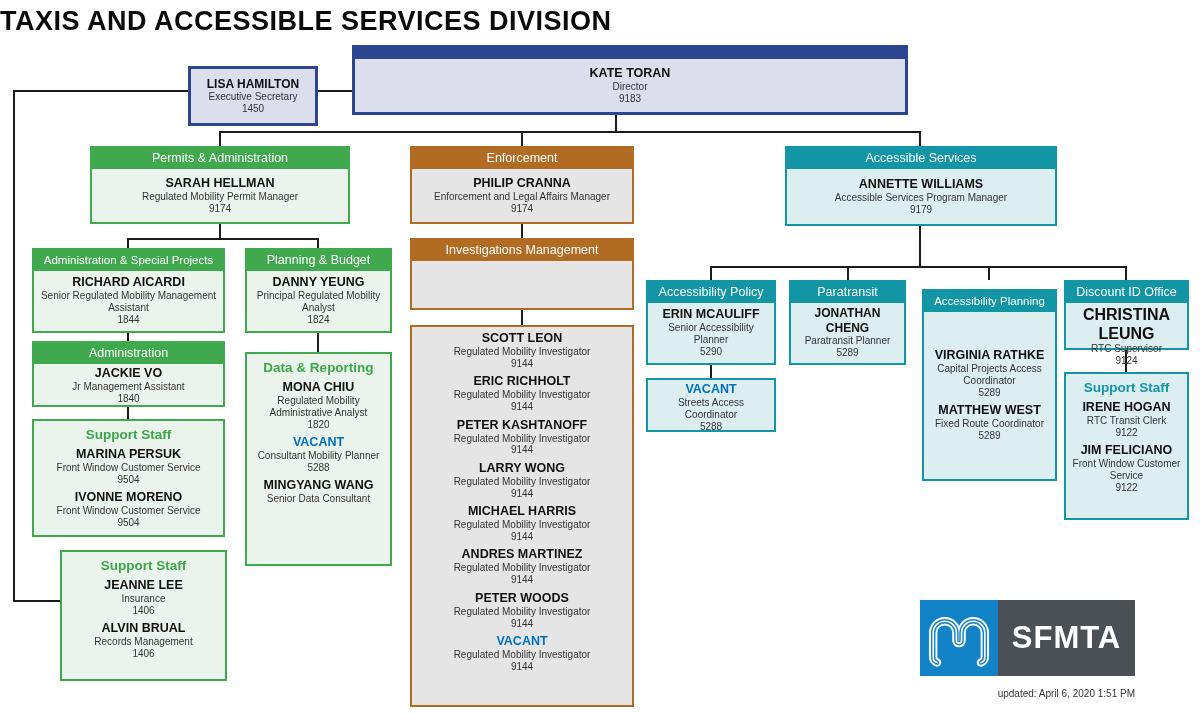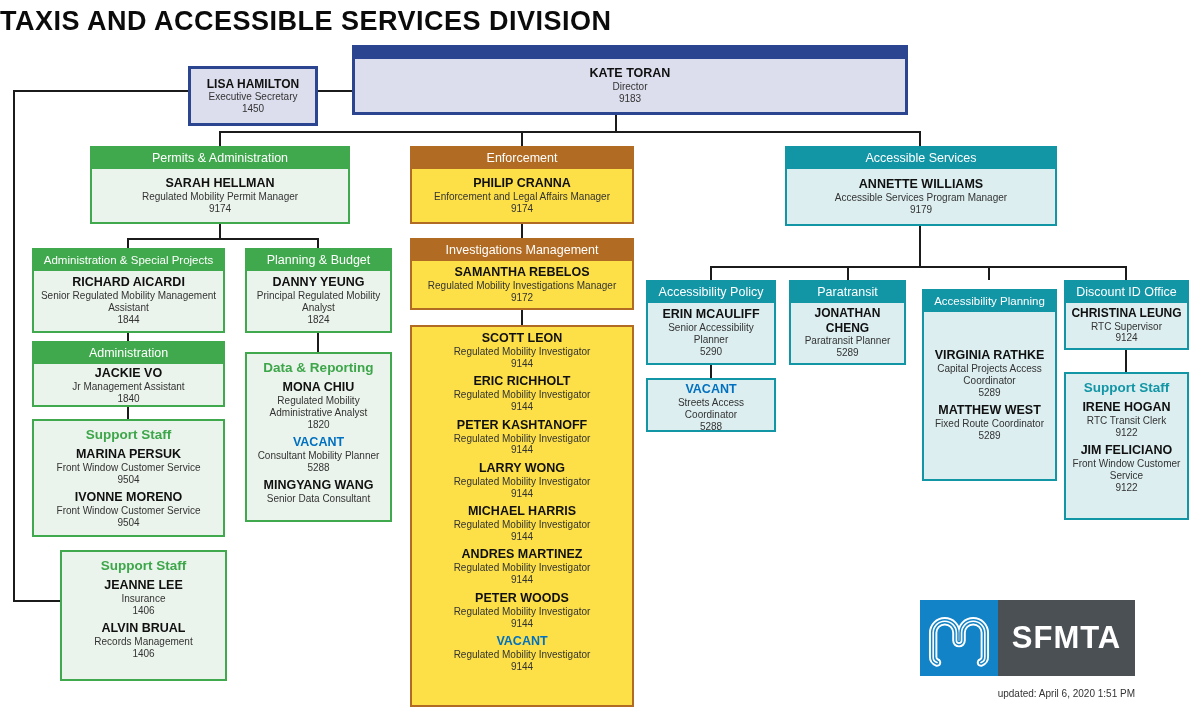--- a/index.html
+++ b/index.html
@@ -5,21 +5,21 @@
   html,body{margin:0;padding:0;background:#fff;}
   #stage{position:relative;width:1200px;height:714px;background:#fff;overflow:hidden;
          font-family:"Liberation Sans",sans-serif;color:#111;}
   .title{position:absolute;left:0;top:6px;width:1200px;text-align:left;
          font-size:27px;font-weight:bold;letter-spacing:.5px;color:#0b0b0b;}
   .box{position:absolute;box-sizing:border-box;text-align:center;display:flex;flex-direction:column;}
   .box-header{flex:0 0 21px;line-height:21px;color:#fff;font-size:12.5px;}
   .box-body{flex:1;display:flex;flex-direction:column;justify-content:center;padding:2px 3px;}
   .green{border:2.5px solid #41A94D;background:#EBF4EC;}
   .green .box-header{background:#41A94D;}
-  .brown{border:2.5px solid #B26B23;background:#fde047;}
+  .brown{border:2.5px solid #B26B23;background:#e5e5e5;}
   .brown .box-header{background:#B26B23;}
   .teal{border:2.5px solid #1295A5;background:#DCEEF0;}
   .teal .box-header{background:#1295A5;}
   .navy{border:3px solid #2B4590;background:#DCDEED;}
   .navy-band{flex:0 0 11px;background:#2B4590;}
   .p-name{font-weight:bold;font-size:12.5px;line-height:1.2;color:#101010;}
   .p-role{font-size:10px;line-height:1.18;color:#333;}
   .p-ext{font-size:10px;line-height:1.25;color:#333;}
   .person{margin:3px 0;}
   .staff-title{font-weight:bold;font-size:13.5px;margin:4px 0 3px;}
@@ -153,21 +153,21 @@
         <div class="p-ext">9504</div>
       </div>
       <div class="person">
         <div class="p-name">IVONNE MORENO</div>
         <div class="p-role">Front Window Customer Service</div>
         <div class="p-ext">9504</div>
       </div>
     </div>
   </div>
 
-  <div class="box green" style="left:245px;top:352px;width:147px;height:170px;">
+  <div class="box green" style="left:245px;top:352px;width:147px;height:214px;">
     <div class="box-body list-body">
       <div class="staff-title green-title">Data &amp; Reporting</div>
       <div class="person">
         <div class="p-name">MONA CHIU</div>
         <div class="p-role">Regulated Mobility Administrative Analyst</div>
         <div class="p-ext">1820</div>
       </div>
       <div class="person">
         <div class="p-name vacant">VACANT</div>
         <div class="p-role">Consultant Mobility  Planner</div>
@@ -191,25 +191,20 @@
       <div class="person">
         <div class="p-name">ALVIN BRUAL</div>
         <div class="p-role">Records Management</div>
         <div class="p-ext">1406</div>
       </div>
     </div>
   </div>
 
   <div class="box brown" style="left:410px;top:238px;width:224px;height:72px;">
     <div class="box-header">Investigations Management</div>
-    <div class="box-body">
-      <div class="p-name">SAMANTHA REBELOS</div>
-      <div class="p-role">Regulated Mobility Investigations Manager</div>
-      <div class="p-ext">9172</div>
-    </div>
   </div>
 
   <div class="box brown" style="left:410px;top:325px;width:224px;height:382px;">
     <div class="box-body list-body">
       <div class="person">
         <div class="p-name">SCOTT LEON</div>
         <div class="p-role">Regulated Mobility Investigator</div>
         <div class="p-ext">9144</div>
       </div>
       <div class="person">
@@ -288,21 +283,21 @@
         <div class="p-name">MATTHEW WEST</div>
         <div class="p-role">Fixed Route Coordinator</div>
         <div class="p-ext">5289</div>
       </div>
     </div>
   </div>
 
   <div class="box teal" style="left:1064px;top:280px;width:125px;height:70px;">
     <div class="box-header">Discount ID Office</div>
     <div class="box-body">
-      <div class="p-name" style="font-size:12px;">CHRISTINA LEUNG</div>
+      <div class="p-name" style="font-size:16px;">CHRISTINA LEUNG</div>
       <div class="p-role">RTC Supervisor</div>
       <div class="p-ext">9124</div>
     </div>
   </div>
 
   <div class="box teal" style="left:1064px;top:372px;width:125px;height:148px;">
     <div class="box-body list-body">
       <div class="staff-title teal-title">Support Staff</div>
       <div class="person">
         <div class="p-name">IRENE HOGAN</div>

